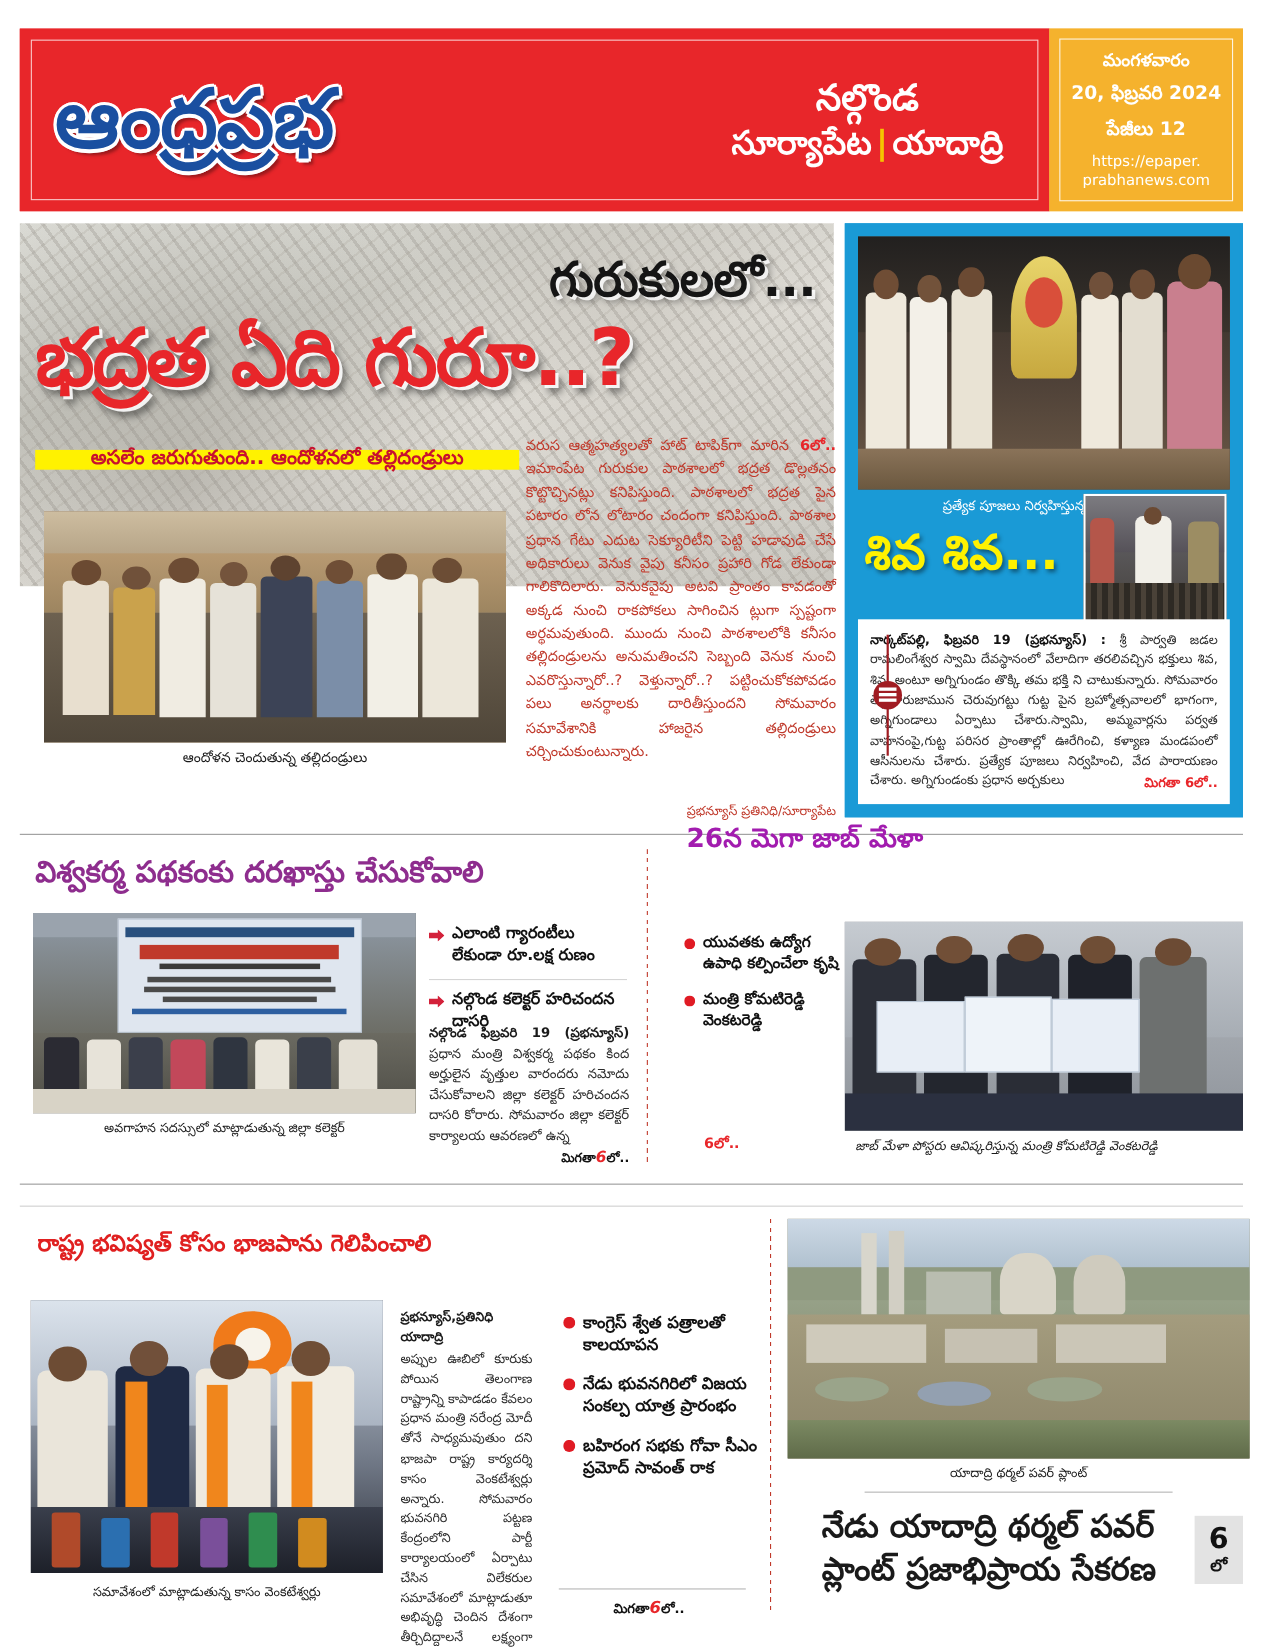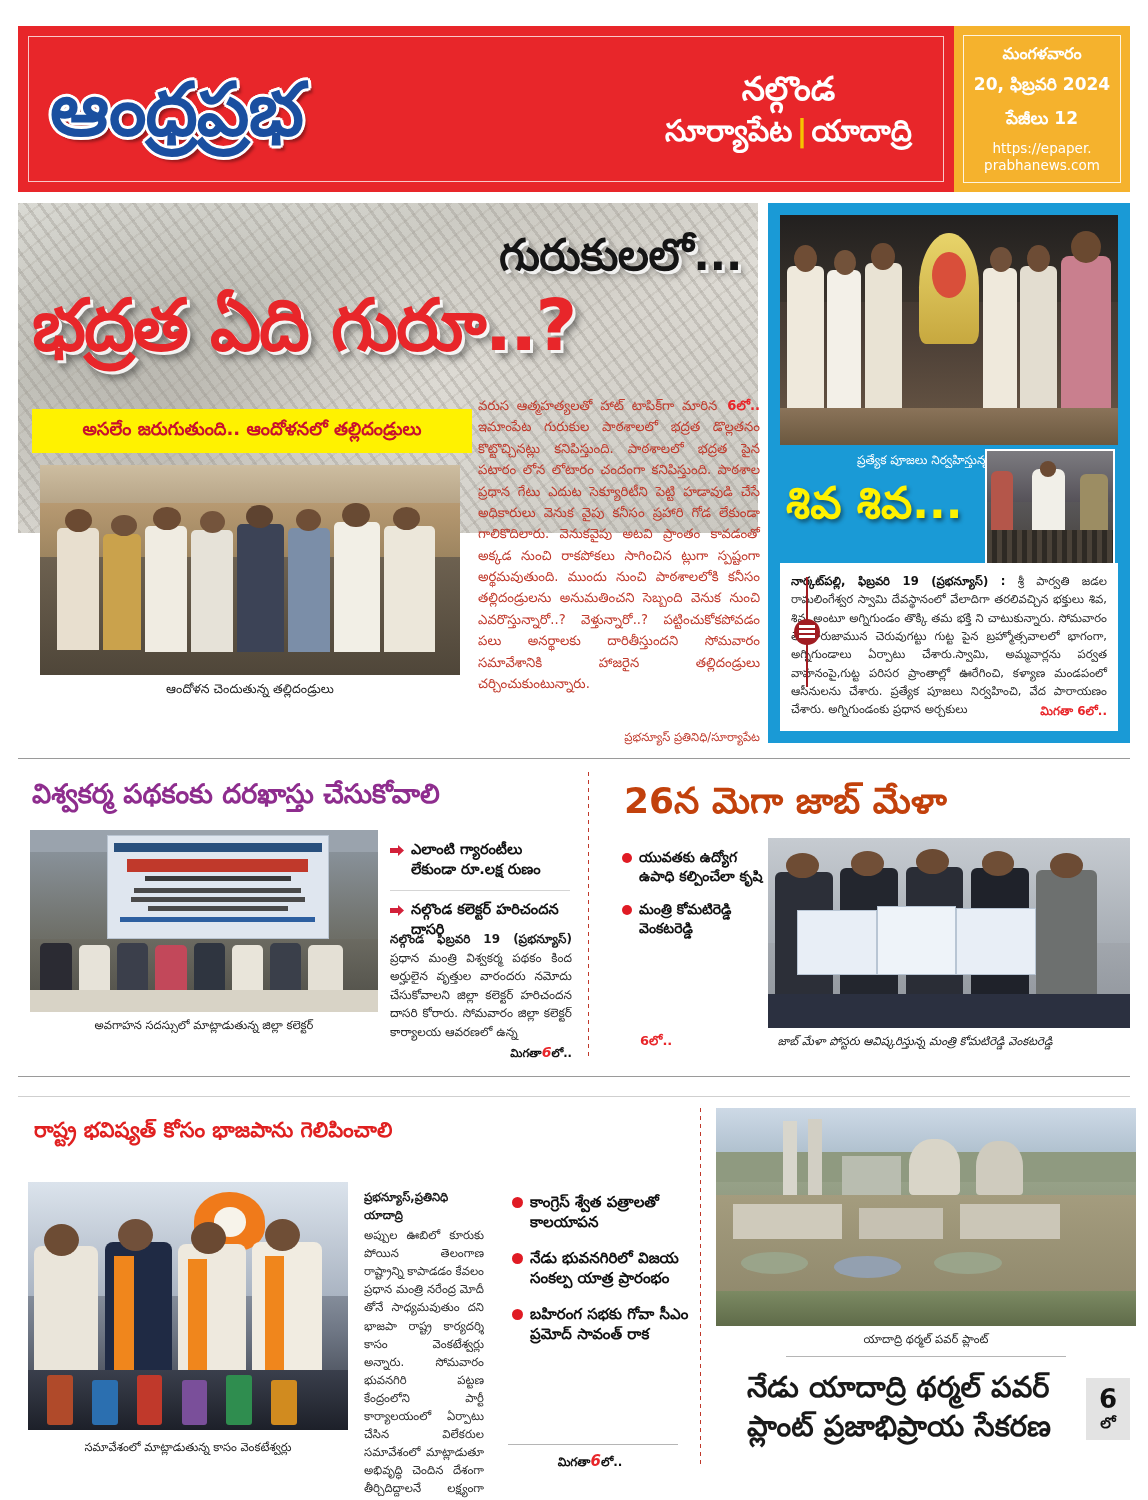--- a/index.html
+++ b/index.html
@@ -87,21 +87,21 @@
     letter-spacing:-.5px; white-space:nowrap;
   }
   .big-head{
     position:absolute; left:14px; top:82px; right:10px;
     font-family:"DejaVu Sans", sans-serif;
     font-size:72px; font-weight:bold; color:#e8262a;
     text-shadow: 3px 3px 0 rgba(255,255,255,.9), 6px 7px 7px rgba(0,0,0,.42);
     letter-spacing:-2px; white-space:nowrap; line-height:1.12;
   }
   .subhead-bar{
-    position:absolute; left:14px; top:206px; width:440px; height:44px;
+    position:absolute; left:14px; top:206px; width:440px; height:18px;
     background:#fff200; display:flex; align-items:center; justify-content:center;
   }
   .subhead-bar span{
     font-family:"DejaVu Sans", sans-serif;
     font-size:18px; font-weight:bold; color:#c8102e; white-space:nowrap;
   }
   .lead-photo{
     position:absolute; left:22px; top:262px; width:420px; height:210px;
     overflow:hidden; background:#8b7b63;
   }
@@ -191,23 +191,23 @@
   .sec2-body{
     position:absolute; left:390px; top:930px; width:182px;
     font-size:12px; line-height:1.55; color:#2b2b2b; text-align:justify;
     font-family:"DejaVu Sans",sans-serif;
   }
   .sec2-body .dline{ font-weight:bold; color:#1a1a1a; }
   .minijump{ color:#111; font-weight:bold; font-size:11.5px; float:right; }
   .minijump i{ color:#e8262a; font-style:italic; font-size:14px; }
 
   .sec3-head{
-    position:absolute; left:624px; top:780px; width:500px;
-    font-family:"DejaVu Sans",sans-serif; font-size:36px; font-weight:bold;
-    color:#c2410c; white-space:nowrap;
+    position:absolute; left:624px; top:748px; width:500px;
+    font-family:"DejaVu Sans",sans-serif; font-size:24px; font-weight:bold;
+    color:#a21caf; white-space:nowrap;
   }
   .sec3-bullets{ position:absolute; left:622px; top:848px; width:148px; }
   .sec3-bullets .bullet-row{ margin-bottom:14px; }
   .dot-ico{ flex:0 0 auto; margin-top:5px; }
   .sec3-btxt{ font-size:14px; line-height:1.35; color:#111; font-weight:bold;
     font-family:"DejaVu Sans",sans-serif; }
   .sec3-photo{
     position:absolute; left:768px; top:838px; width:362px; height:190px;
     background:#7a7f86; overflow:hidden;
   }

